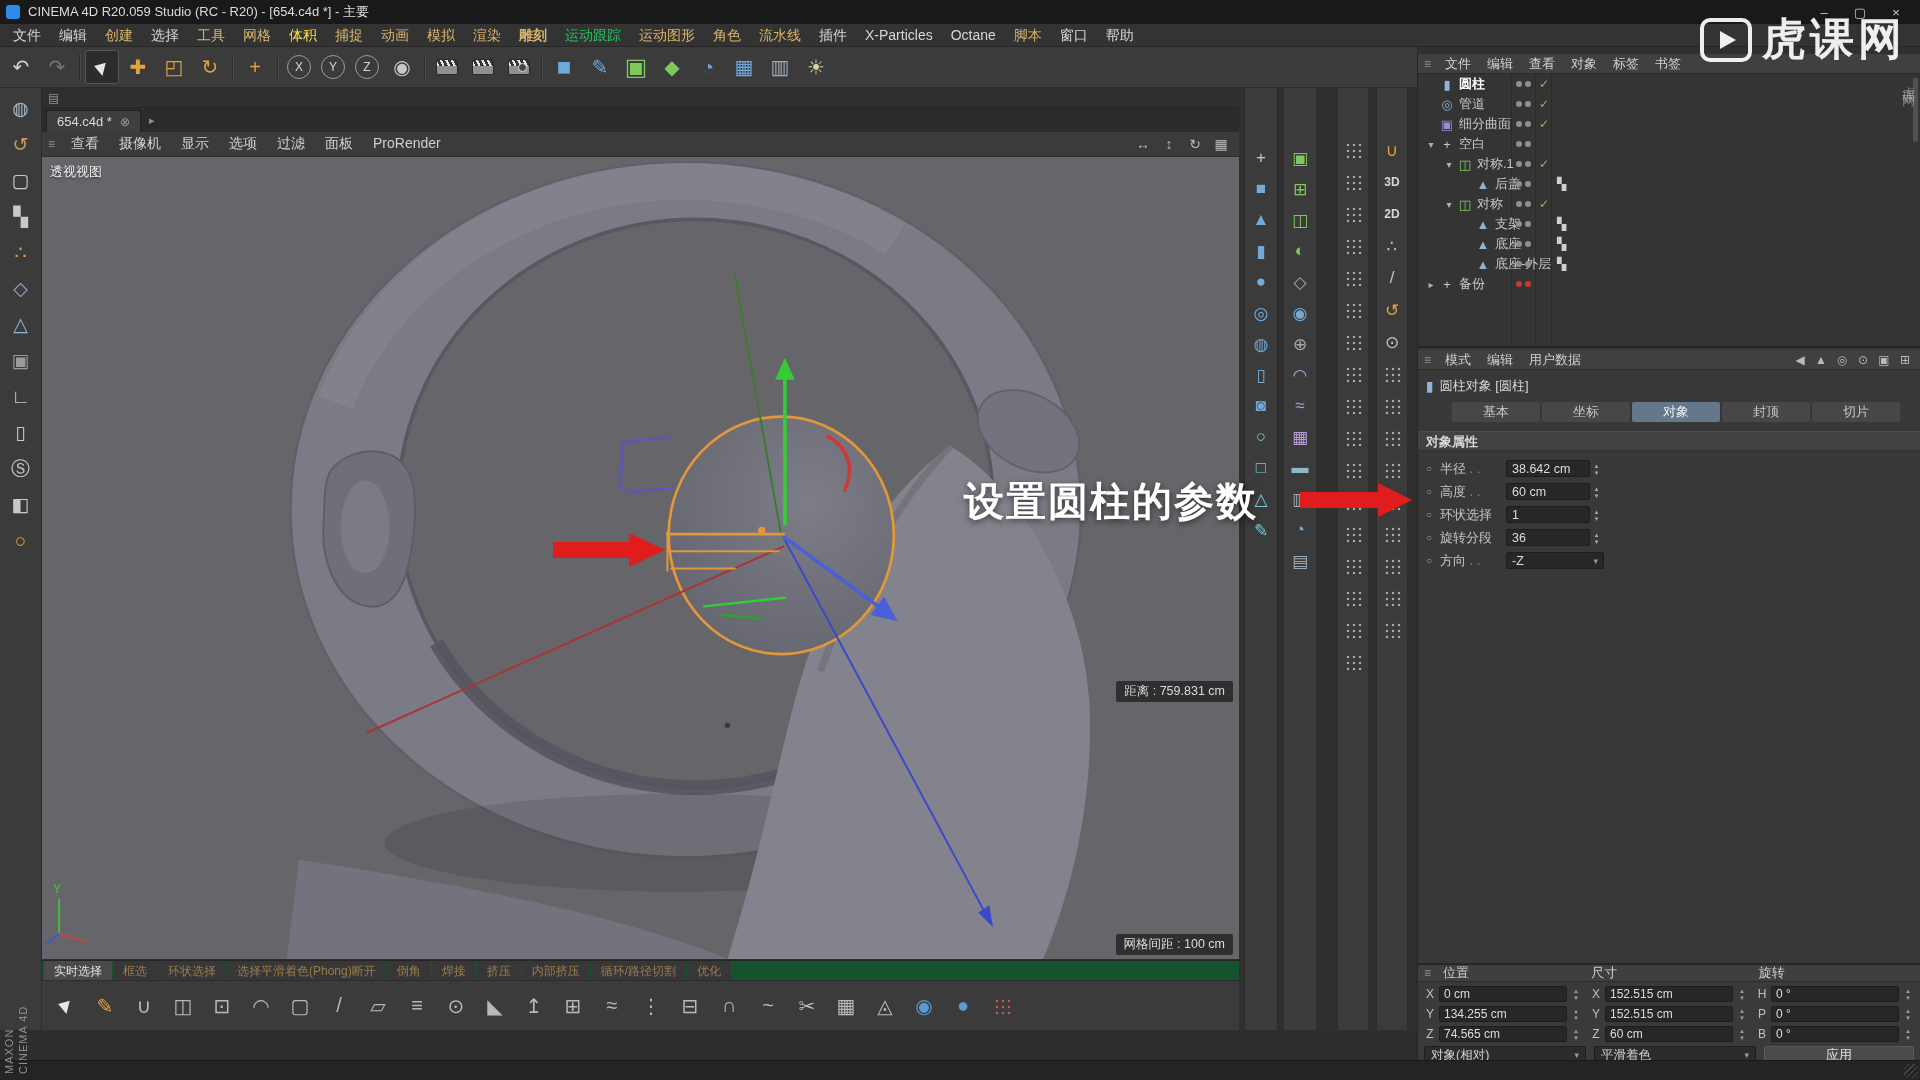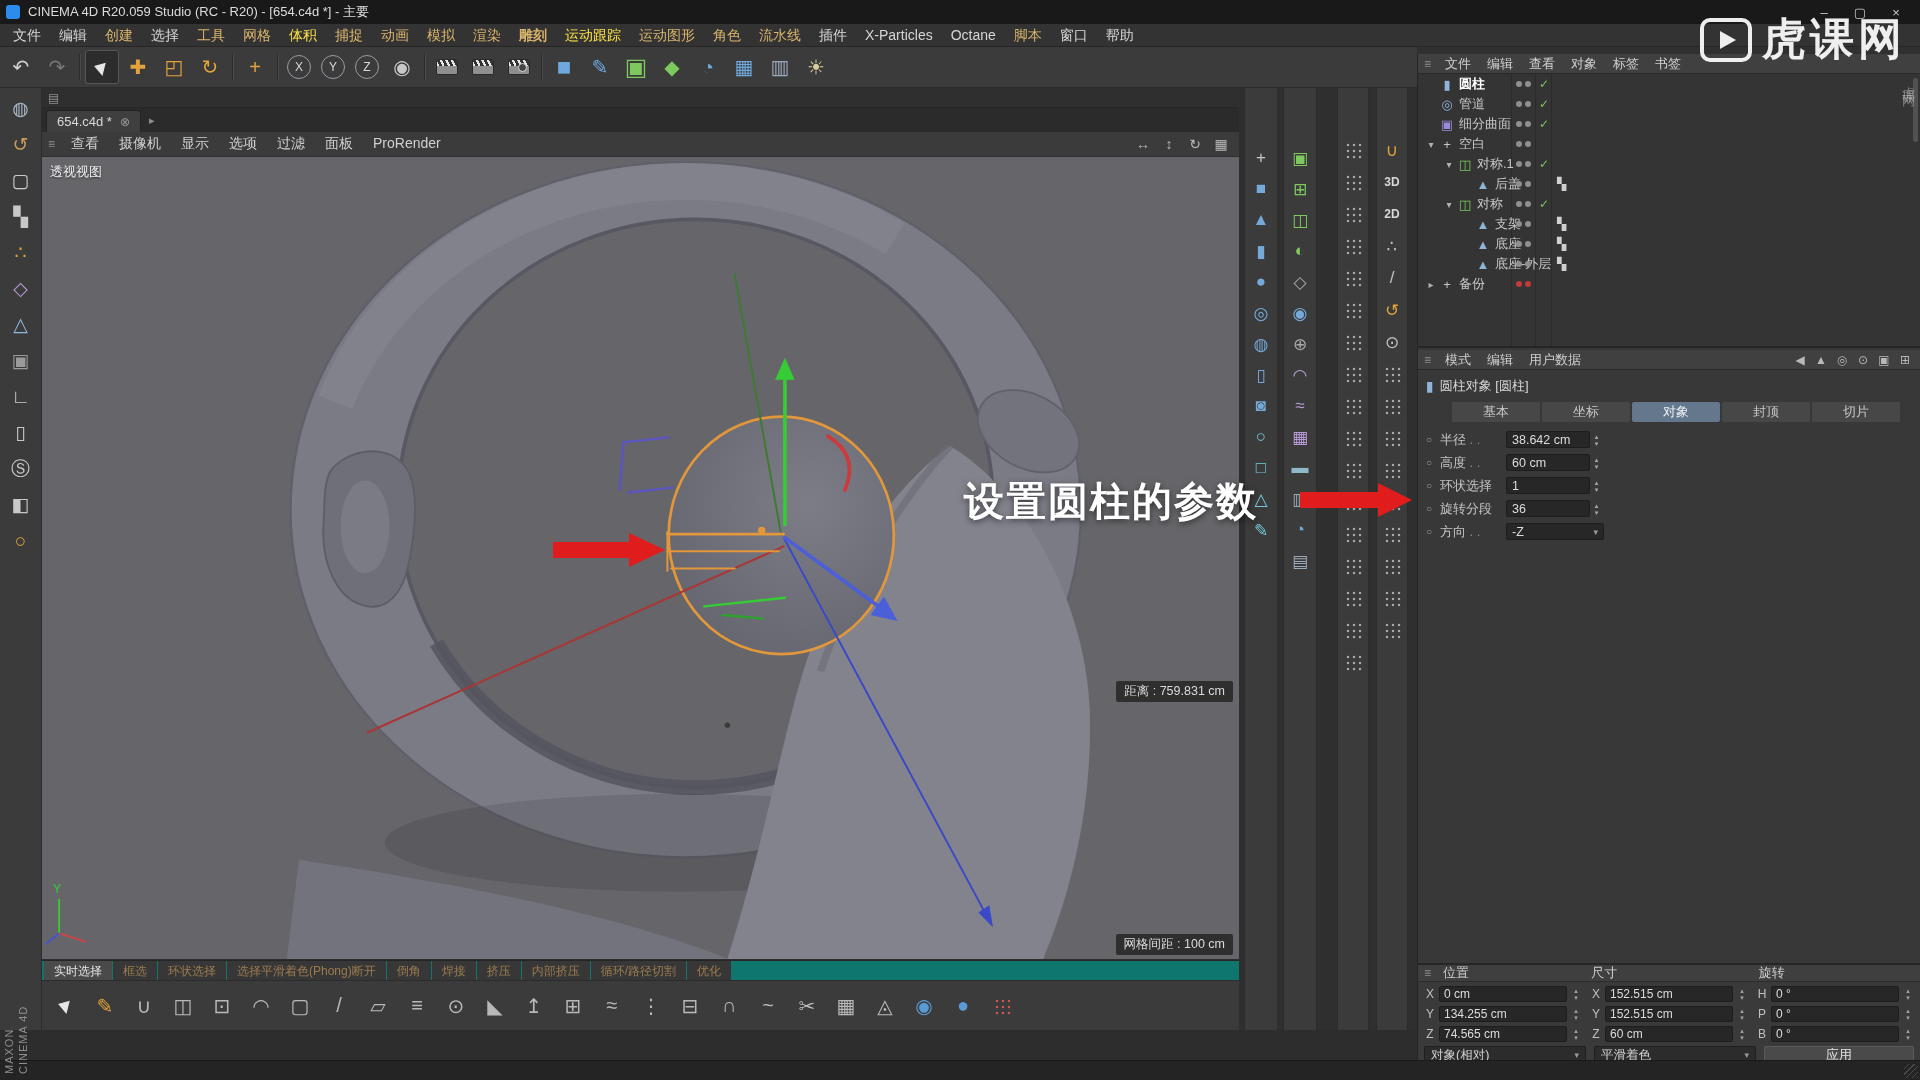--- a/index.html
+++ b/index.html
@@ -116,21 +116,21 @@
   .cm-row{display:flex;align-items:center;height:18px;gap:3px;}
   .cm-axis{width:12px;font-size:12px;color:#c0c0c0;text-align:center;flex:none;}
   .cm-box{flex:1;height:16px;background:#272727;border:1px solid #1d1d1d;border-radius:2px;font-size:12px;color:#dcdcdc;padding:0 4px;display:flex;align-items:center;white-space:nowrap;overflow:hidden;}
   .cm-spin{width:12px;display:flex;flex-direction:column;align-items:center;color:#a0a0a0;flex:none;}
   .cm-spin span{font-size:7px;line-height:7px;}
   #cm-bottom{display:flex;gap:8px;padding:3px 6px;}
   .cm-drop{flex:1;height:18px;background:#2c2c2c;border:1px solid #1f1f1f;border-radius:2px;font-size:12.5px;color:#d4d4d4;display:flex;align-items:center;justify-content:space-between;padding:0 6px;}
   #cm-apply{flex:1;height:18px;background:#4a4a4a;border:1px solid #5a5a5a;border-radius:2px;font-size:13px;color:#e0e0e0;display:flex;align-items:center;justify-content:center;}
 
   
-  #bottom-tabs{left:42px;top:960px;width:1197px;height:20px;background:#0f766e;border-top:1px solid #262626;display:flex;gap:1px;padding-left:2px;overflow:hidden;}
+  #bottom-tabs{left:42px;top:960px;width:1197px;height:20px;background:#14532d;border-top:1px solid #262626;display:flex;gap:1px;padding-left:2px;overflow:hidden;}
   .btab{padding:0 10px;line-height:20px;font-size:12px;color:#9c7c4e;background:#373737;white-space:nowrap;}
   .btab.active{background:#4a4a4a;color:#e4e4e4;}
   #bottom-icons{left:42px;top:980px;width:1197px;height:50px;background:#3b3b3b;border-top:1px solid #2c2c2c;display:flex;align-items:center;gap:3px;padding-left:6px;overflow:hidden;}
   .bti{width:36px;height:36px;display:flex;align-items:center;justify-content:center;font-size:20px;color:#b8b8b8;border-radius:3px;flex:none;}
   #bottom-fill{left:0;top:1030px;width:1417px;height:30px;background:#2d2d2d;}
   #statusbar{left:0;top:1060px;width:1920px;height:20px;background:#242424;border-top:1px solid #1a1a1a;}
   #statusbar .sgrip{position:absolute;right:2px;top:3px;width:14px;height:14px;background:repeating-linear-gradient(135deg,transparent 0 3px,#4a4a4a 3px 4px);}
 
   
   #anno-text{left:964px;top:474px;font-size:40px;font-weight:bold;color:#fff;text-shadow:0 2px 6px rgba(0,0,0,.55);letter-spacing:2px;z-index:40;}
@@ -163,21 +163,21 @@
     <span class="menu-item" style="color: rgb(217, 181, 108);">创建</span>
     <span class="menu-item" style="color: rgb(214, 214, 214);">选择</span>
     <span class="menu-item" style="color: rgb(217, 181, 108);">工具</span>
     <span class="menu-item" style="color: rgb(217, 181, 108);">网格</span>
     <span class="menu-item" style="color: #fde047;">体积</span>
     <span class="menu-item" style="color: rgb(217, 181, 108);">捕捉</span>
     <span class="menu-item" style="color: rgb(217, 181, 108);">动画</span>
     <span class="menu-item" style="color: rgb(217, 181, 108);">模拟</span>
     <span class="menu-item" style="color: rgb(217, 181, 108);">渲染</span>
     <span class="menu-item" style="color: rgb(217, 181, 108); font-weight: bold;">雕刻</span>
-    <span class="menu-item" style="color: #fde047;">运动跟踪</span>
+    <span class="menu-item" style="color: #22c55e;">运动跟踪</span>
     <span class="menu-item" style="color: rgb(217, 181, 108);">运动图形</span>
     <span class="menu-item" style="color: rgb(217, 181, 108);">角色</span>
     <span class="menu-item" style="color: rgb(217, 181, 108);">流水线</span>
     <span class="menu-item" style="color: rgb(214, 214, 214);">插件</span>
     <span class="menu-item" style="color: rgb(214, 214, 214);">X-Particles</span>
     <span class="menu-item" style="color: rgb(214, 214, 214);">Octane</span>
     <span class="menu-item" style="color: rgb(217, 181, 108);">脚本</span>
     <span class="menu-item" style="color: rgb(214, 214, 214);">窗口</span>
     <span class="menu-item" style="color: rgb(214, 214, 214);">帮助</span>
   </div>
@@ -618,20 +618,21 @@
       <span class="ticon">▮</span>
       <span>圆柱对象 [圆柱]</span>
     </div>
     <div id="am-tabs">
         <span class="am-tab">基本</span>
         <span class="am-tab">坐标</span>
         <span class="am-tab active">对象</span>
         <span class="am-tab">封顶</span>
         <span class="am-tab">切片</span>
       </div>
+    <div id="am-section">对象属性</div>
     <div id="am-fields">
         <div class="af-row">
           <span class="kf">○</span>
           <span class="af-label dots">半径</span>
           <div class="af-box">38.642 cm</div>
           <div class="af-spin">
             <span>▴</span>
             <span>▾</span>
           </div>
         </div>

